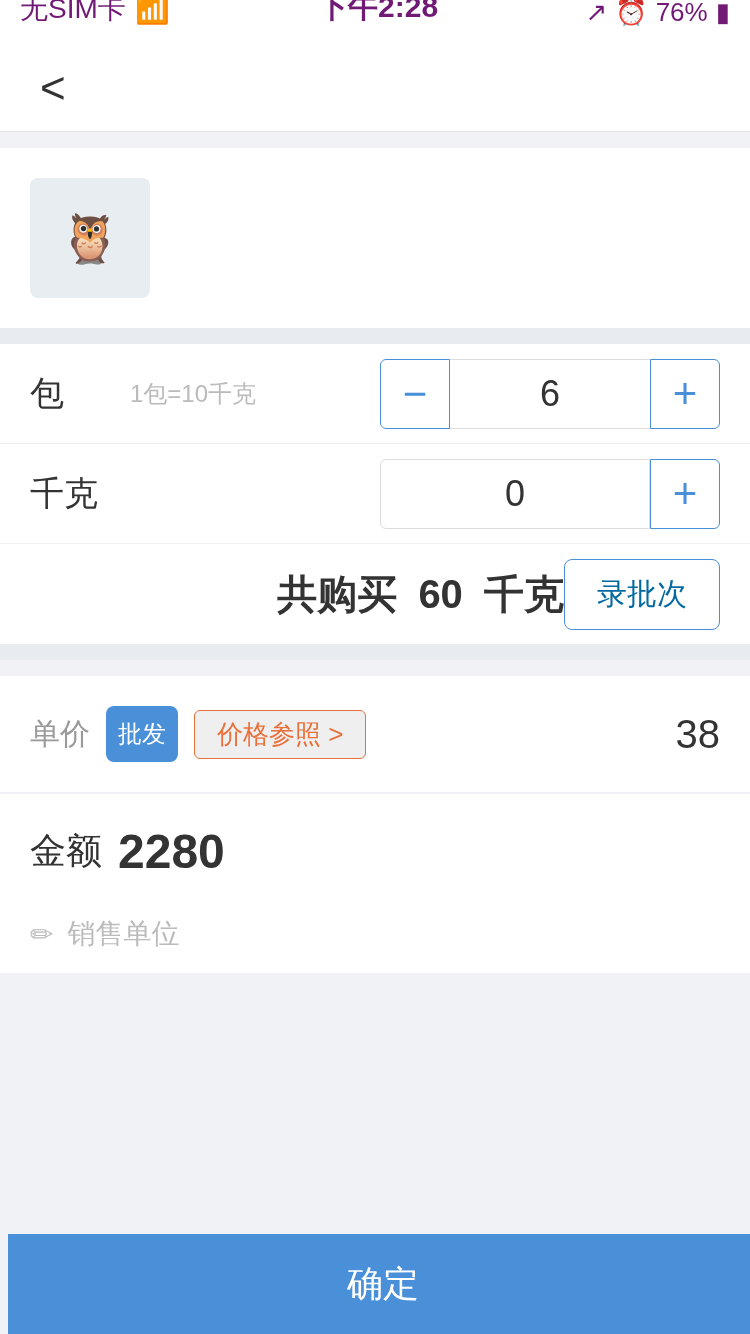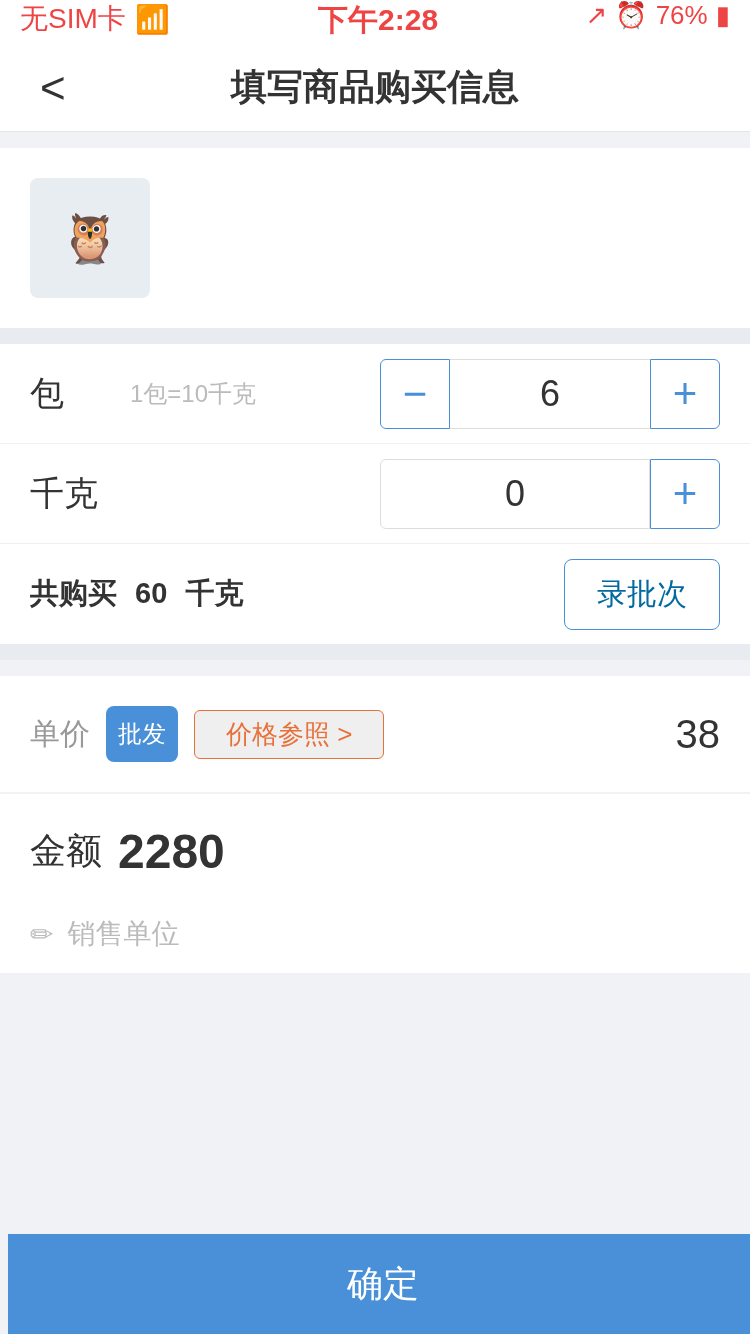--- a/index.html
+++ b/index.html
@@ -12,26 +12,26 @@
       font-size: 32px;
       position: relative;
     }
 
     
     .status-bar {
       width: 100%;
       height: 44px;
       background: #fff;
       display: flex;
-      align-items: flex-start;
+      align-items: flex-end;
       justify-content: space-between;
-      padding: 0 20px;
+      padding: 16px 20px;
       font-size: 28px;
       font-weight: 500;
-      color: #ef4444;
+      color: #701a75;
     }
     .status-left { display: flex; align-items: center; gap: 10px; }
     .status-center { font-size: 30px; font-weight: 600; }
     .status-right { display: flex; align-items: center; gap: 8px; font-size: 26px; }
 
     
     .nav-bar {
       width: 100%;
       height: 88px;
       background: #fff;
@@ -200,23 +200,24 @@
 
     
     .total-row {
       background: #fff;
       display: flex;
       align-items: center;
       padding: 0 30px;
       height: 100px;
     }
     .total-label {
-      font-size: 29px;
+      font-size: 40px;
       color: #333;
       flex: 1;
+      text-align: right;
     }
     .total-label span {
       font-weight: 600;
       color: #333;
     }
     .record-btn {
       border: 1.5px solid #4a90d9;
       color: #0369a1;
       background: #fff;
       border-radius: 8px;
@@ -242,21 +243,21 @@
       background: #4a90d9;
       color: #fff;
       font-size: 24px;
       border-radius: 8px;
       padding: 12px 12px;
     }
     .price-ref-btn {
       border: 1.5px solid #e8703a;
       color: #e8703a;
       border-radius: 6px;
-      padding: 6px 31px;
+      padding: 6px 22px;
       font-size: 26px;
       display: flex;
       align-items: center;
       gap: 6px;
       cursor: pointer;
     }
     .price-value {
       margin-left: auto;
       font-size: 40px;
       color: #333;
@@ -330,21 +331,20 @@
   <div class="status-right">
     <span>↗</span>
     <span>⏰</span>
     <span>76%</span>
     <span>▮</span>
   </div>
 </div>
 
 <div class="nav-bar">
   <div class="nav-back">&lt;</div>
-  <div class="nav-title">填写商品购买信息</div>
 </div>
 
 <div class="product-card">
   <div class="product-thumb">
     <span class="owl-icon">🦉</span>
   </div>
 </div>
 
 <div class="separator"></div>
 

